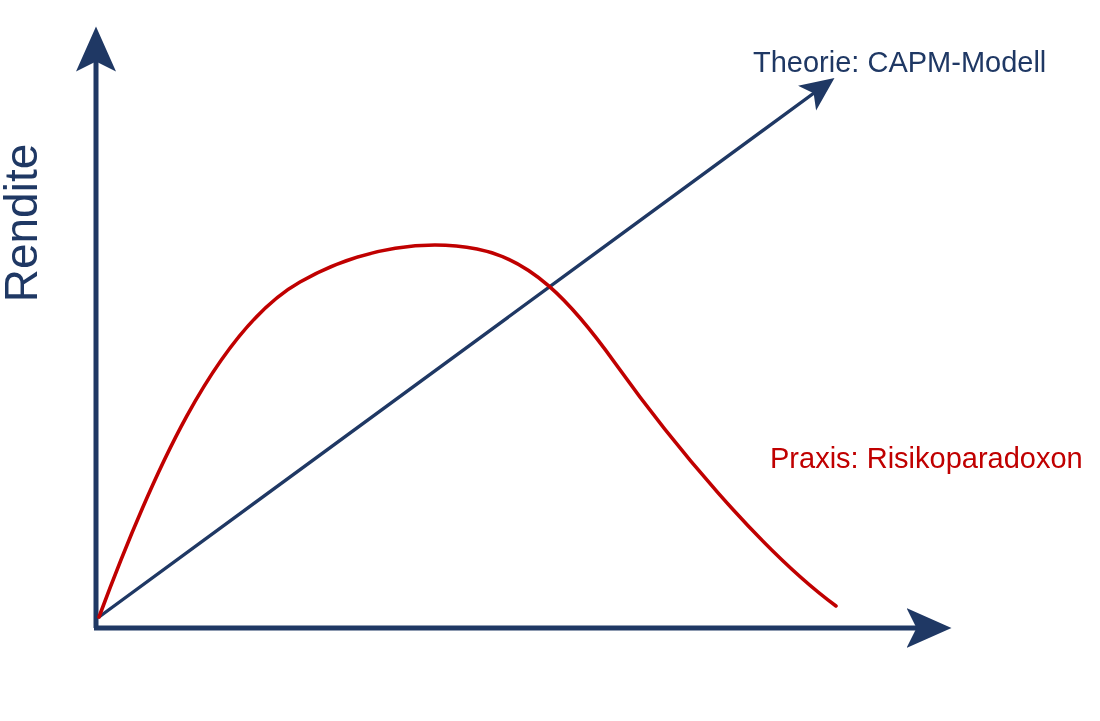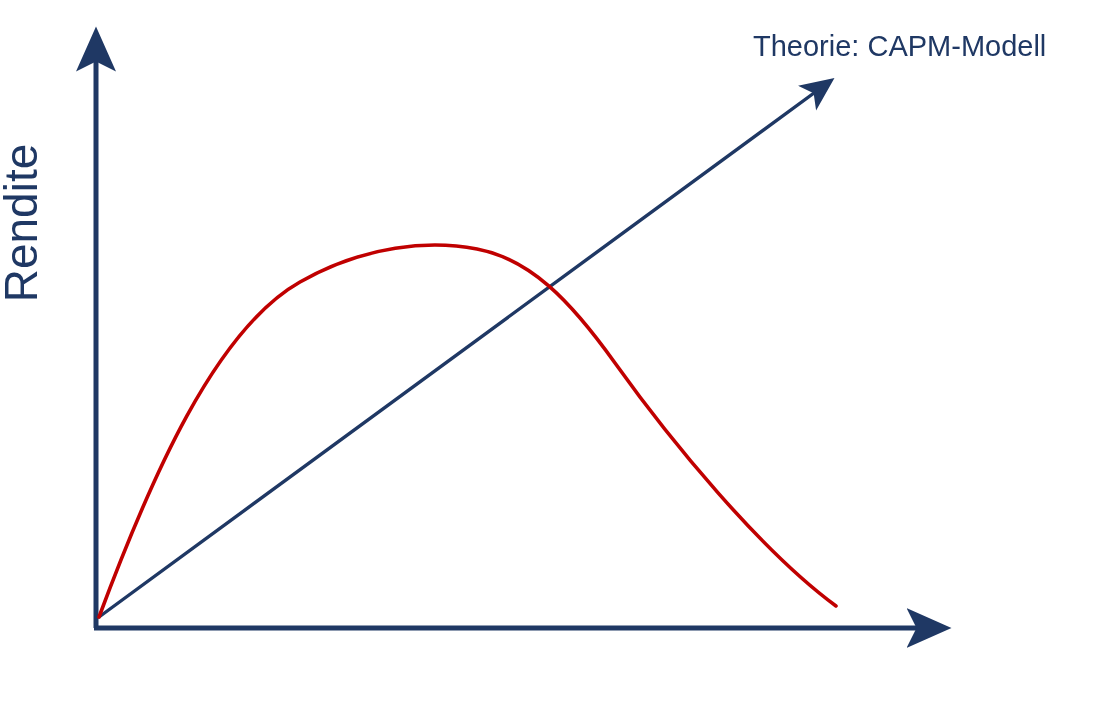--- a/index.html
+++ b/index.html
@@ -54,21 +54,21 @@
   .series-label {
     position: absolute;
     font-family: "Liberation Sans", sans-serif;
     font-size: 29px;
     font-weight: 400;
     white-space: nowrap;
     line-height: 1;
   }
   #capm-label {
     left: 753px;
-    top: 32px;
+    top: 48px;
   }
   #paradox-label {
     left: 770px;
     top: 444px;
   }
 </style>
 </head>
 <body>
 
 <div id="figure">
@@ -94,14 +94,15 @@
              C 365 245, 430 240, 477 249
              C 530 259, 570 300, 615 363
              C 670 440, 760 550, 836 606" fill="none" stroke="#C00000" stroke-width="3.6" stroke-linecap="round" stroke-linejoin="round"></path>
   </svg>
 
   <div class="axis-title" id="y-axis-title" style="color:#1F3864;">Rendite</div>
 
 
   <div class="series-label" id="capm-label" style="color:#1F3864;">Theorie: CAPM-Modell</div>
 
+  <div class="series-label" id="paradox-label" style="color:#C00000;">Praxis: Risikoparadoxon</div>
 
 </div>
 
 </body></html>

